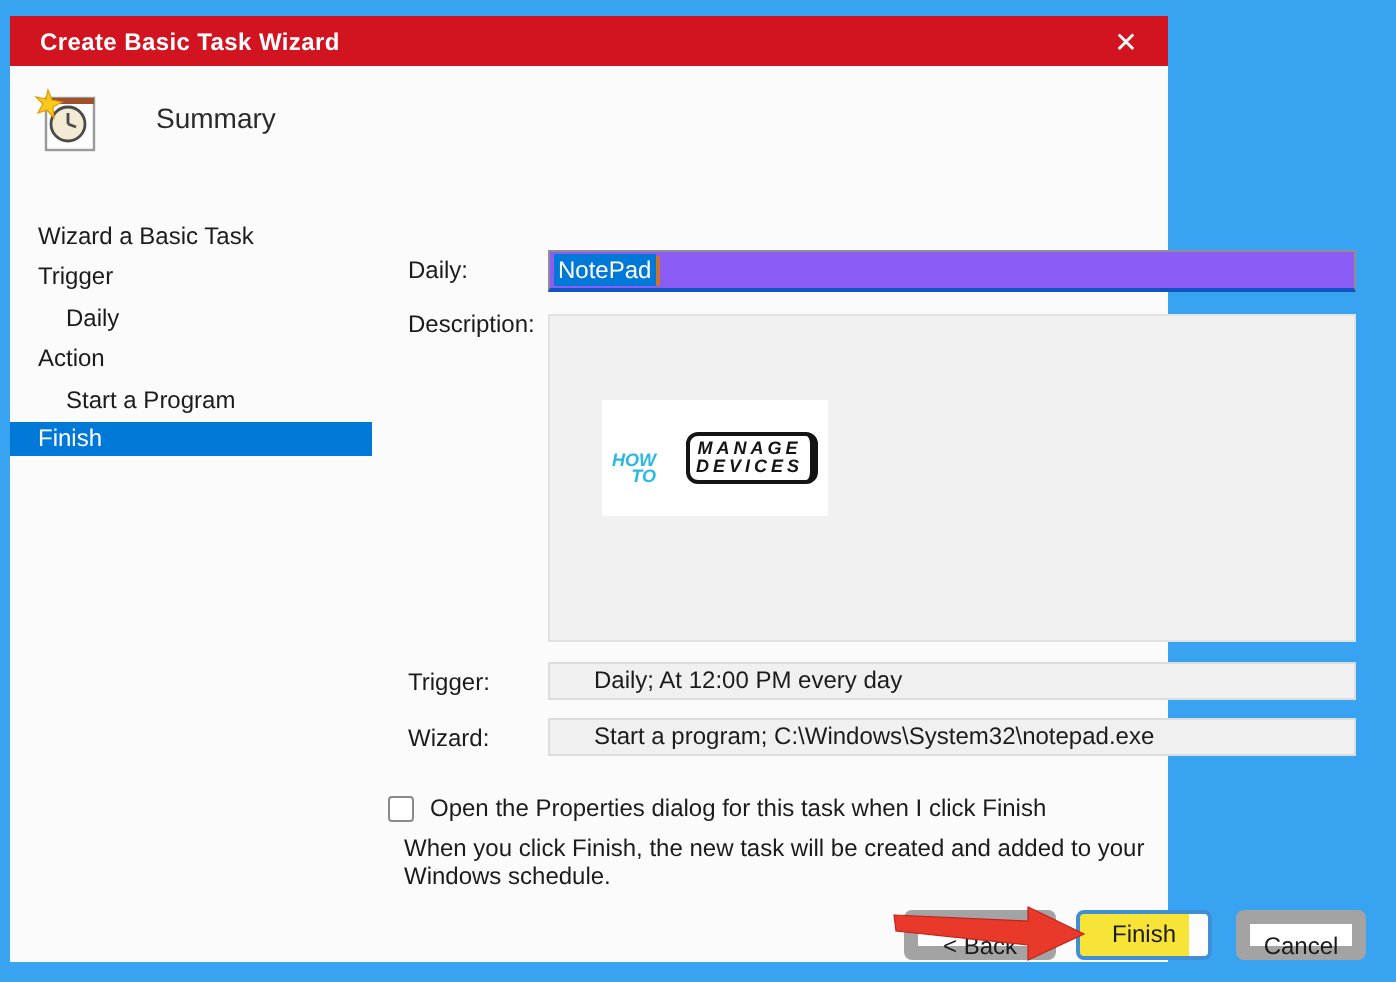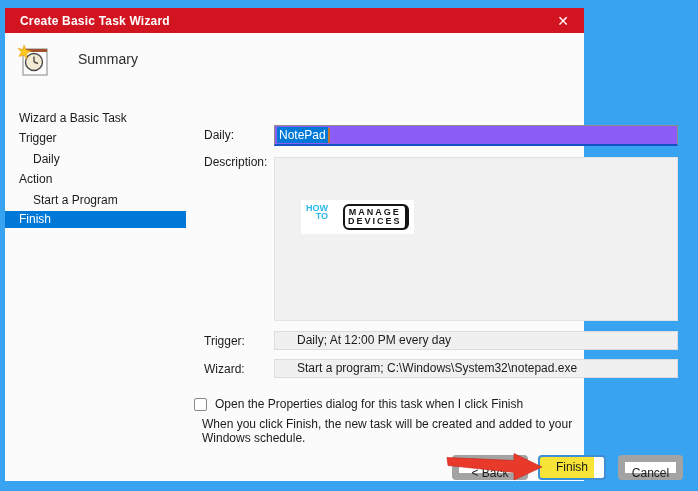--- a/index.html
+++ b/index.html
@@ -26,21 +26,21 @@
 
   
   .name-box { position:absolute; left:269px; top:117px; width:404px; height:21px; background:#8b5cf6;
               border:1px solid #8f8f8f; border-bottom:2px solid #1254c4; font-size:12px;
               display:flex; align-items:center; padding-left:2px; }
   .sel-text { background:#0078d7; color:#fff; padding:1px 2px; }
   .caret { width:2px; height:15px; background:#c8742c; }
 
   
   .desc-box { position:absolute; left:269px; top:149px; width:404px; height:164px; background:#f1f1f1; border:1px solid #e2e2e2; }
-  .watermark { position:absolute; left:26px; top:42px; background:#fff; padding:4px 5px; display:flex; align-items:flex-start; gap:3px; }
+  .watermark { position:absolute; left:26px; top:42px; background:#fff; padding:16px 5px; display:flex; align-items:flex-end; gap:3px;font-style:italic; }
   .wm-howto { color:#29b8e8; font-weight:bold; font-size:9px; line-height:8px; text-align:right; }
   .wm-box { border:2px solid #141414; border-radius:6px; padding:2px 3px; color:#141414; font-weight:bold; font-size:9px;
             line-height:9px; letter-spacing:2px; text-align:center; border-right-width:4px;margin-left:12px; }
 
   
   .ro-box { position:absolute; left:269px; width:404px; height:19px; background:#f0f0f0; border:1px solid #dcdcdc;
             font-size:12px; line-height:17px; color:#1b1b1b; padding-left:22px; white-space:nowrap; overflow:hidden; }
 
   
   .chk { position:absolute; left:189px; top:390px; width:13px; height:13px; background:#fff; border:1px solid #8a8a8a; border-radius:2px; }

